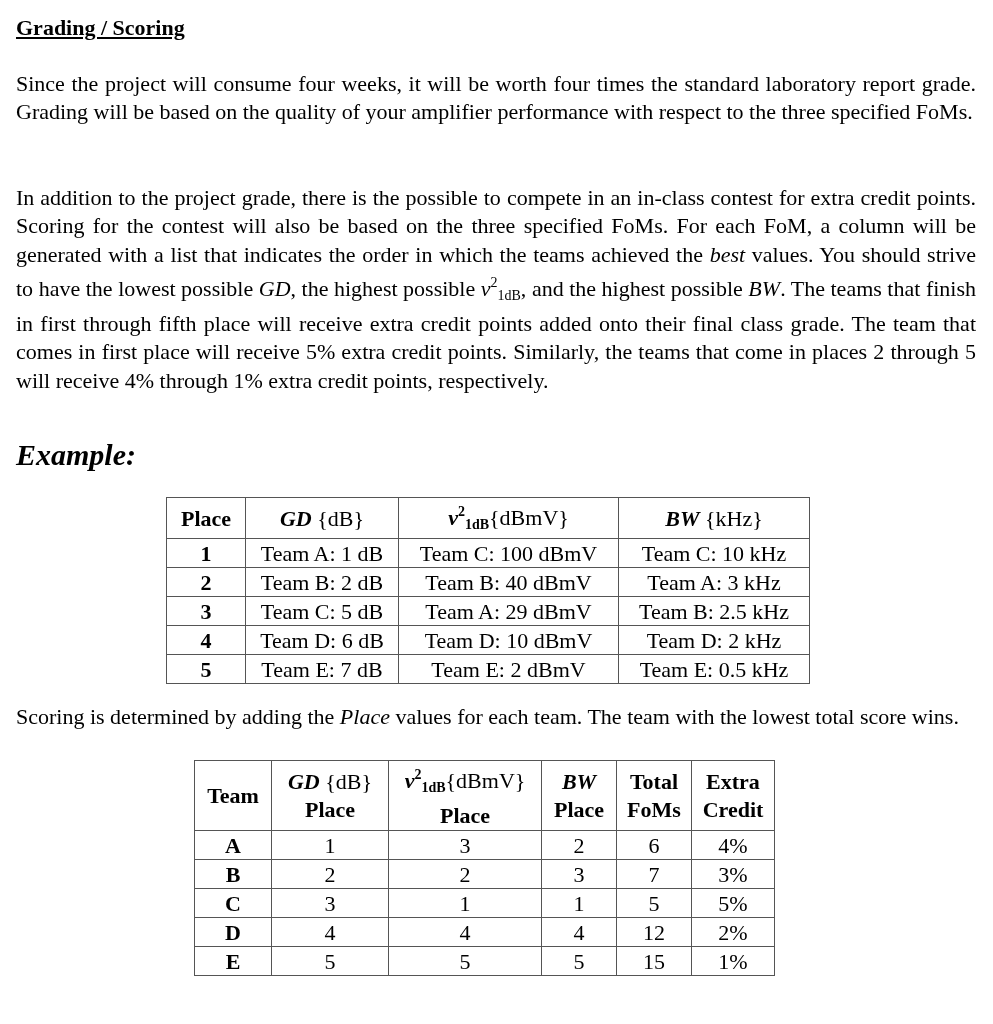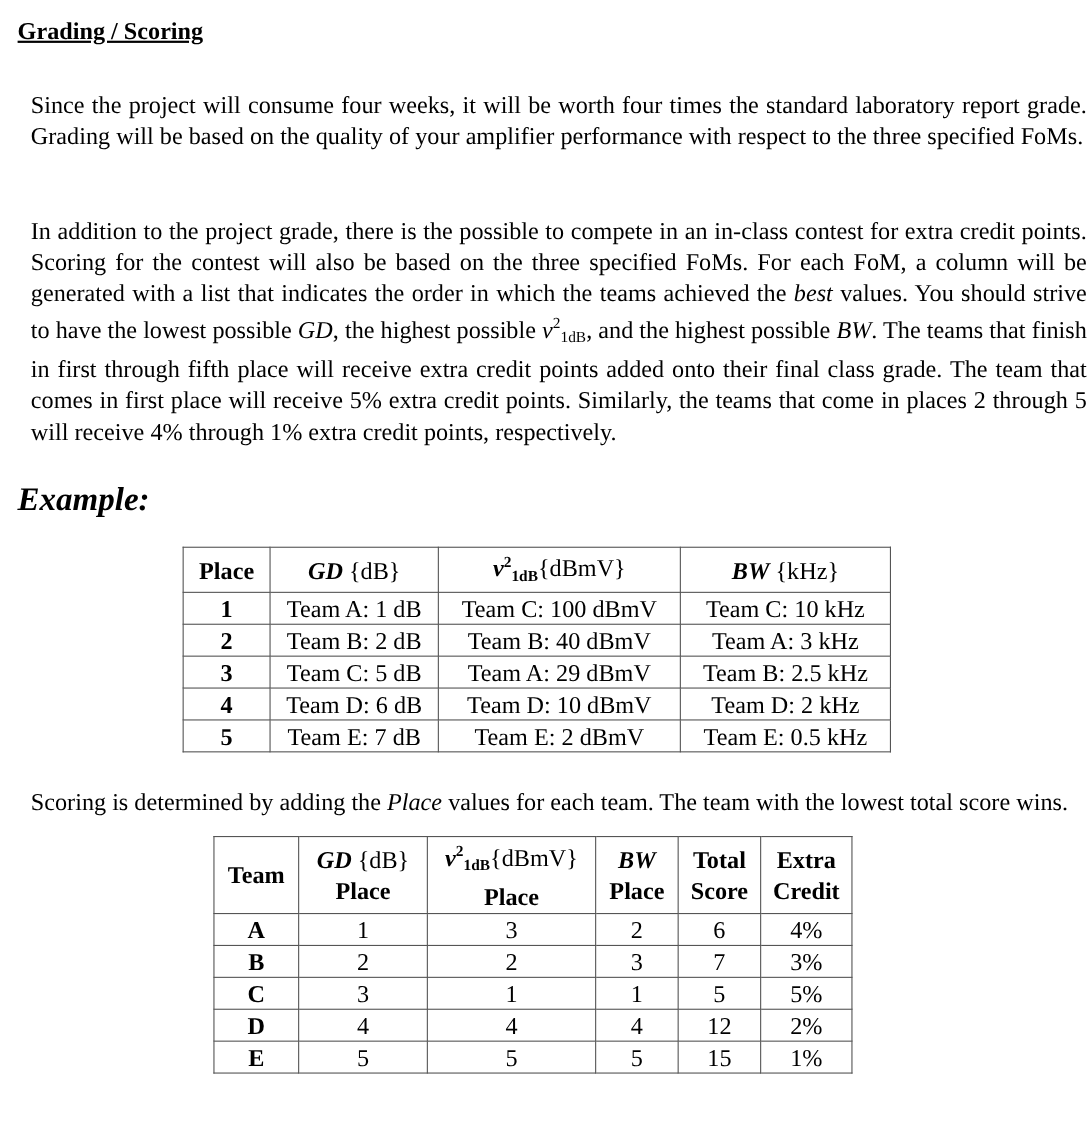--- a/index.html
+++ b/index.html
@@ -6,21 +6,21 @@
     body {
       width: 993px; height: 1024px; overflow: hidden; position: relative;
       font-family: "Liberation Serif", serif; color: #000;
     }
     .heading {
       position: absolute; left: 16px; top: 14px; margin: 0;
       font-size: 22px; font-weight: bold; text-decoration: underline;
       line-height: 28px;
     }
     .para {
-      position: absolute; left: 16px; width: 960px; margin: 12px;
+      position: absolute; left: 16px; width: 960px; margin: 0;
       font-size: 22px; line-height: 28.3px; text-align: justify;
       text-align-last: left;
     }
     .p1 { top: 70px; }
     .p2 { top: 184px; }
     .p3 { top: 703px; }
     .example {
       position: absolute; left: 16px; top: 441px; margin: 0;
       font-size: 30px; font-weight: bold; font-style: italic; line-height: 28px;
     }
@@ -104,21 +104,21 @@
 
 <p class="para p3"><span>Scoring is determined by adding the </span><span class="it">Place</span><span> values for each team.  The team with the lowest total score wins.</span></p>
 
 <table class="t2">
   <tbody>
       <tr>
     <th class="team">Team</th>
     <th class="g"><span class="var">GD</span><span style="font-weight:normal"> {dB}</span><br><span>Place</span></th>
     <th class="v"><span class="var">v</span><sup>2</sup><sub>1dB</sub><span style="font-weight:normal">{dBmV}</span><br><span>Place</span></th>
     <th class="b"><span class="var">BW</span><br><span>Place</span></th>
-    <th class="s"><span>Total</span><br><span>Score</span></th>
+    <th class="s"><span>Total</span><br><span>FoMs</span></th>
     <th class="e"><span>Extra</span><br><span>Credit</span></th>
   </tr>
   <tr>
     <td class="team">A</td>
     <td>1</td>
     <td>3</td>
     <td>2</td>
     <td>6</td>
     <td>4%</td>
   </tr>

